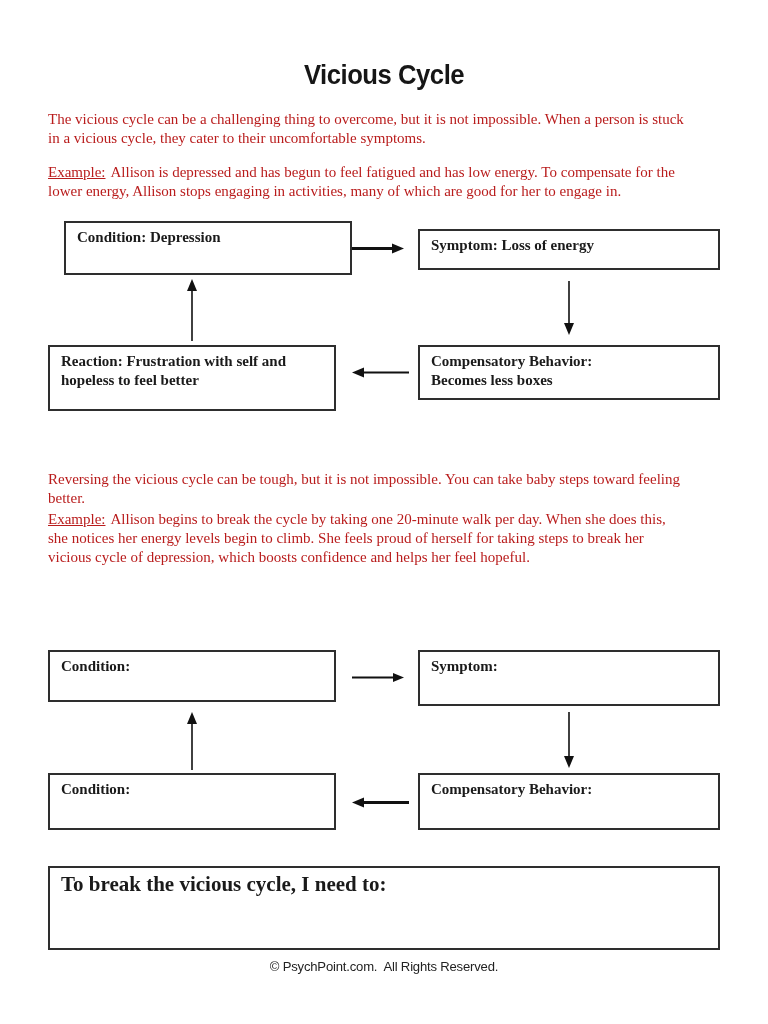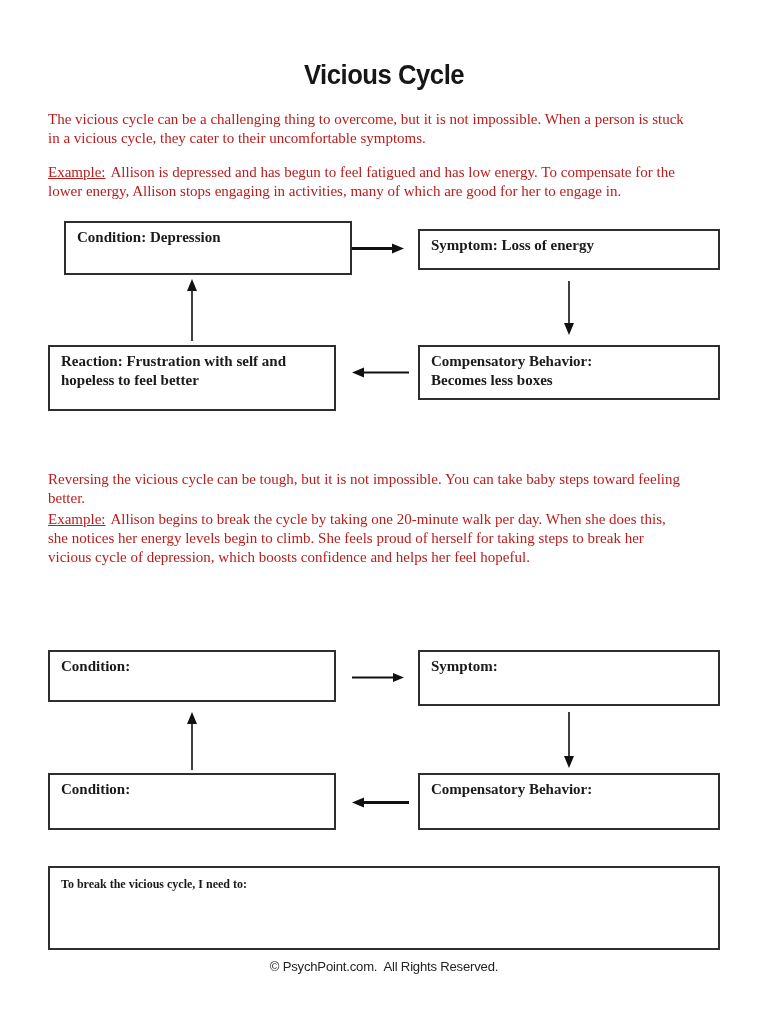--- a/index.html
+++ b/index.html
@@ -60,21 +60,21 @@
   .break-box {
     position: absolute;
     left: 48px;
     top: 866px;
     width: 672px;
     height: 84px;
     border: 2px solid #2e2e2e;
     background: #ffffff;
     padding: 7px 11px;
     font-weight: 700;
-    font-size: 12px;
+    font-size: 21px;
   }
   .footer {
     position: absolute;
     top: 959px;
     left: 0;
     width: 768px;
     text-align: center;
     font-family: "Liberation Sans", sans-serif;
     font-size: 13.5px;
     letter-spacing: -0.2px;

